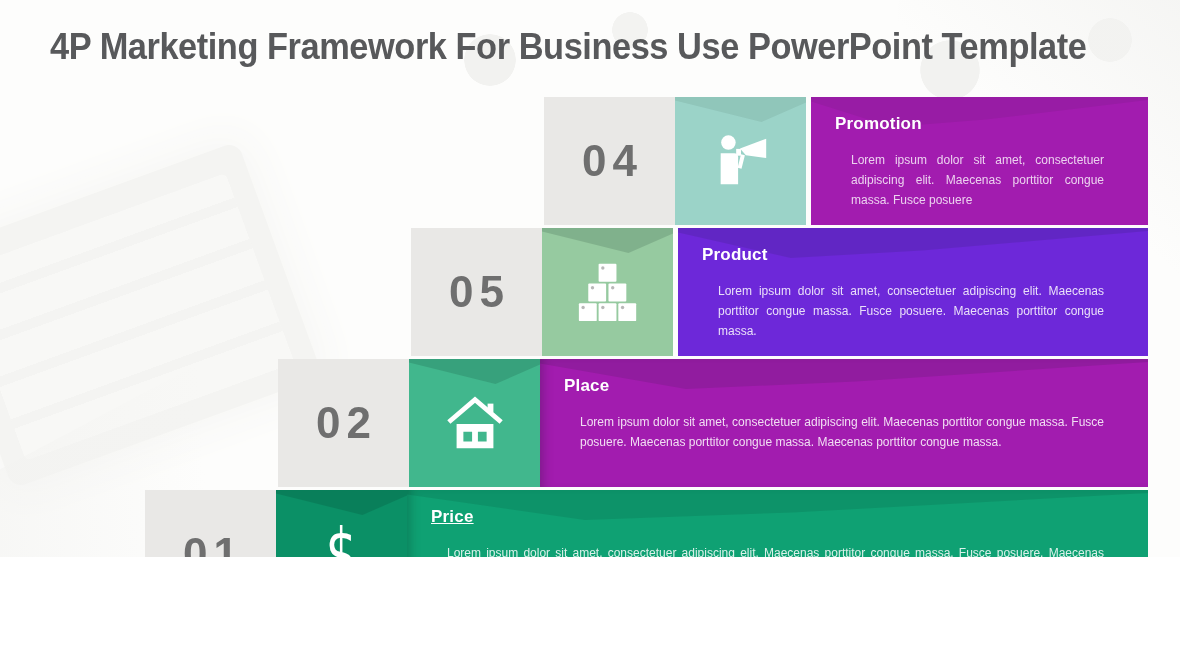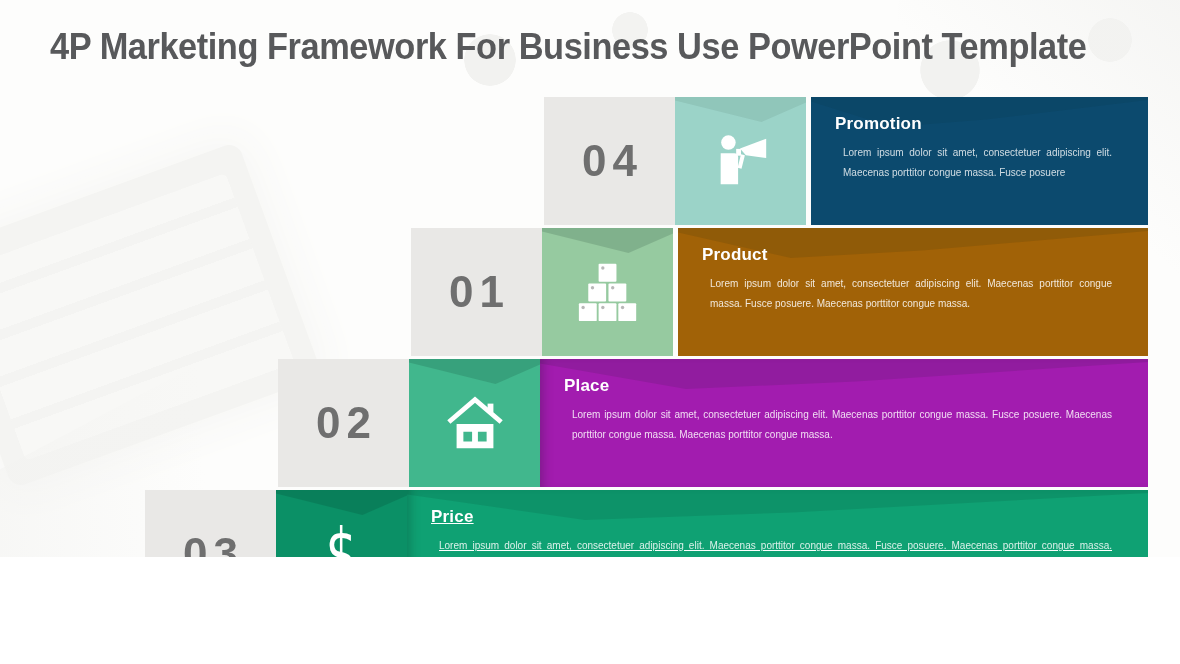--- a/index.html
+++ b/index.html
@@ -84,28 +84,28 @@
     background:rgba(0,30,20,.10);
     clip-path:polygon(0 0,100% 0,100% 10%,52% 75%,24% 100%,0 15%);
     pointer-events:none;
   }
   .row4 .panel::before{background:rgba(0,30,20,.06);}
   .panel h2{
     position:relative;margin:0 0 9px;font-size:17px;font-weight:700;color:#ffffff;
     letter-spacing:.2px;
   }
   .panel p{
-    position:relative;margin:8px;font-size:10px;line-height:20px;
+    position:relative;margin:16px;font-size:12px;line-height:20px;
     color:rgba(255,255,255,.85);text-align:justify;
   }
   .row4 .panel p{color:rgba(255,255,255,.8);}
 
   
-  .row4 .icon-cell{background:#9bd3c8;} .row4 .panel{background:#0c4a6e;margin-left:5px;}
-  .row3 .icon-cell{background:#96caa0;} .row3 .panel{background:#a16207;margin-left:5px;}
+  .row4 .icon-cell{background:#9bd3c8;} .row4 .panel{background:#a21caf;margin-left:5px;}
+  .row3 .icon-cell{background:#96caa0;} .row3 .panel{background:#6d28d9;margin-left:5px;}
   .row2 .icon-cell{background:#41b78d;} .row2 .panel{background:#a21caf;box-shadow:inset 10px 0 12px -8px rgba(0,25,15,.28);}
   .row1 .icon-cell{background:#0b9066;} .row1 .panel{background:#0fa173;box-shadow:inset 10px 0 12px -8px rgba(0,25,15,.28);text-decoration:underline;}
 
   .icon-cell svg{position:relative;width:62px;height:62px;}
   .dollar{
     position:relative;font-family:"DejaVu Sans",sans-serif;font-weight:400;
     font-size:64px;line-height:1;color:#ffffff;
     transform:scaleX(.78) scaleY(1.08);
   }
 
@@ -144,21 +144,21 @@
         <path d="M36 26 L32.5 40 L28.5 39 L32 25 Z"></path>
       </svg>
     </div>
     <div class="panel">
       <h2>Promotion</h2>
       <p>Lorem ipsum dolor sit amet, consectetuer adipiscing elit. Maecenas porttitor congue massa. Fusce posuere</p>
     </div>
   </div>
 
   <div class="row row3">
-    <div class="num">01</div>
+    <div class="num">05</div>
     <div class="icon-cell">
       <svg viewBox="0 0 66 66" fill="#ffffff">
         <rect x="23" y="3" width="19" height="19" rx="1"></rect>
         <rect x="12" y="24" width="19" height="19" rx="1"></rect>
         <rect x="33.5" y="24" width="19" height="19" rx="1"></rect>
         <rect x="2" y="45" width="19" height="19" rx="1"></rect>
         <rect x="23" y="45" width="19" height="19" rx="1"></rect>
         <rect x="44" y="45" width="19" height="19" rx="1"></rect>
         <g fill="rgba(0,0,0,0.28)">
           <circle cx="27.5" cy="7.5" r="1.8"></circle>
@@ -185,21 +185,21 @@
         <path fill="#ffffff" fill-rule="evenodd" d="M13 33 H51 V58 H13 Z M20 41 h9 v10 h-9 Z M35 41 h9 v10 h-9 Z"></path>
       </svg>
     </div>
     <div class="panel">
       <h2>Place</h2>
       <p>Lorem ipsum dolor sit amet, consectetuer adipiscing elit. Maecenas porttitor congue massa. Fusce posuere. Maecenas porttitor congue massa. Maecenas porttitor congue massa.</p>
     </div>
   </div>
 
   <div class="row row1">
-    <div class="num">03</div>
+    <div class="num">01</div>
     <div class="icon-cell">
       <span class="dollar">$</span>
     </div>
     <div class="panel">
       <h2>Price</h2>
       <p>Lorem ipsum dolor sit amet, consectetuer adipiscing elit. Maecenas porttitor congue massa. Fusce posuere. Maecenas porttitor congue massa. Maecenas porttitor congue massa. consectetuer adipiscing elit. Maecenas porttitor congue massa.</p>
     </div>
   </div>
 
   <div class="bottom-shadow"></div>

